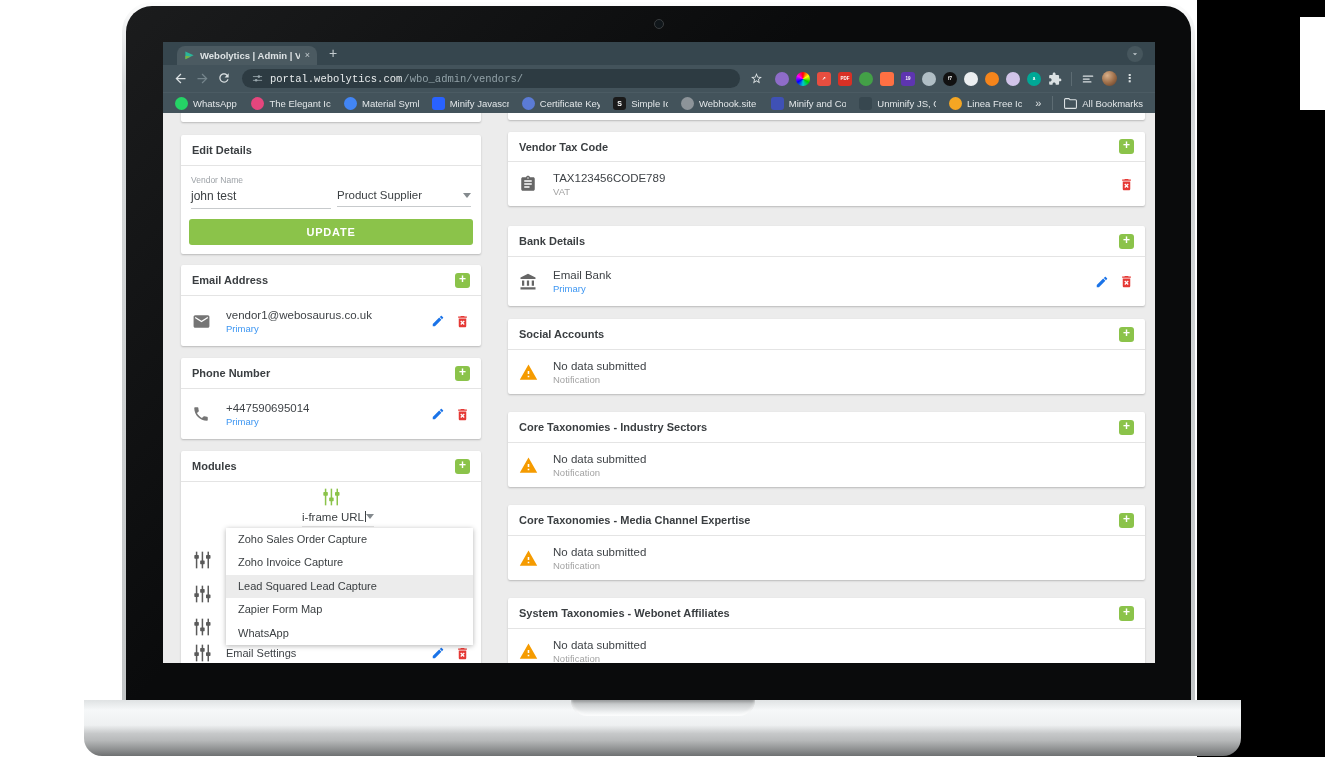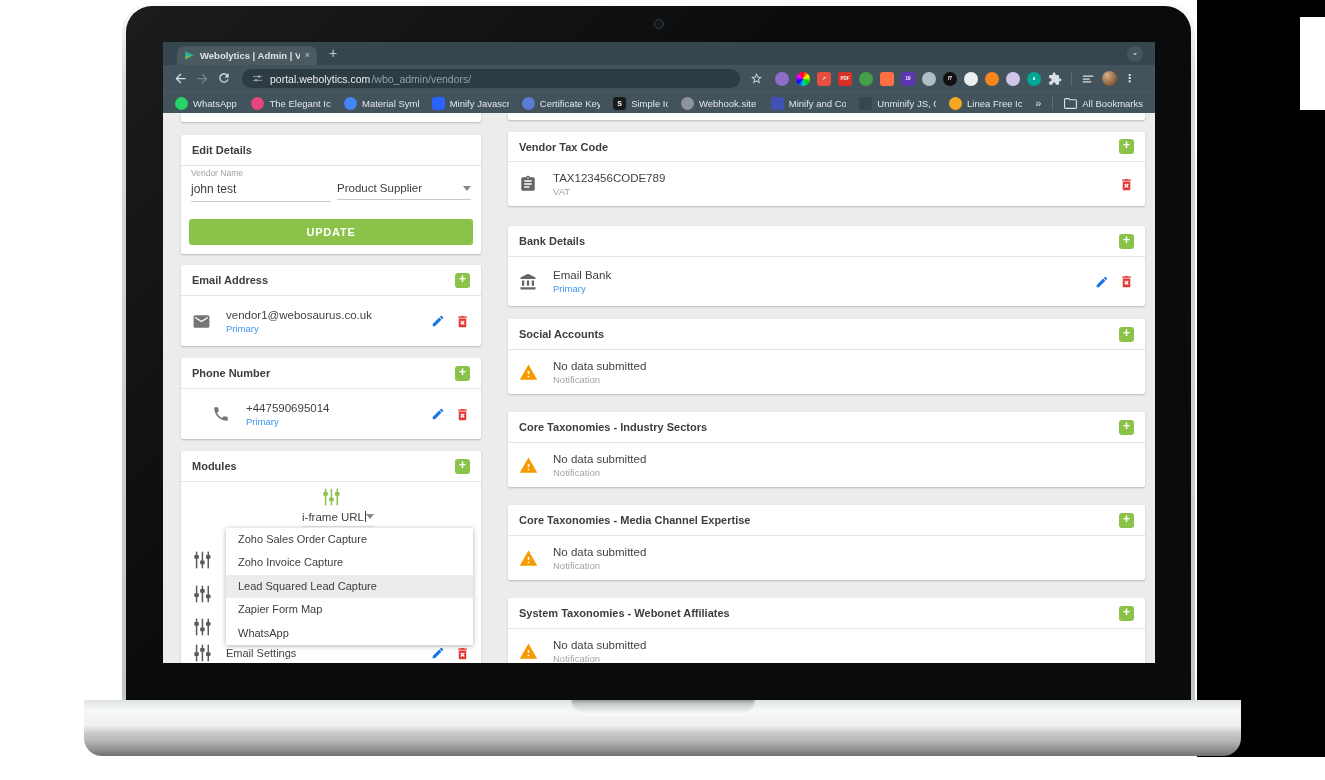--- a/index.html
+++ b/index.html
@@ -30,21 +30,21 @@
   .tab{position:absolute;left:14px;top:4px;width:140px;height:19px;background:#4b5a61;
     border-radius:8px 8px 0 0;display:flex;align-items:center;gap:5px;padding:0 7px;box-sizing:border-box;}
   .tab-title{flex:1;font-size:9.5px;font-weight:bold;color:#dee3e5;white-space:nowrap;overflow:hidden;}
   .tab-close{font-size:9px;color:#c4ccd0;line-height:9px;}
   .newtab{position:absolute;left:166px;top:3px;font-size:14px;color:#c4ccd0;}
   .tab-search{position:absolute;right:12px;top:4px;width:16px;height:16px;border-radius:50%;
     background:#46565d;display:flex;align-items:center;justify-content:center;}
   .toolbar{height:27px;background:#43535b;display:flex;align-items:center;padding:0 10px;box-sizing:border-box;gap:7px;}
   .navic{width:15px;height:15px;flex:0 0 auto;}
   .urlbar{width:498px;height:19px;background:#2d3b42;border-radius:10px;display:flex;align-items:center;
-    gap:7px;padding:0 10px;box-sizing:border-box;margin-left:3px;}
+    gap:7px;padding:0 10px;box-sizing:border-box;margin-left:3px;font-family:Liberation Mono, monospace;}
   .url-host{font-size:10.5px;color:#e8eced;white-space:nowrap;}
   .url-path{font-size:10.5px;color:#92a2a8;white-space:nowrap;margin-left:-6px;}
   .star-ic{width:13px;height:13px;margin-left:3px;}
   .ext-row{display:flex;align-items:center;gap:7px;margin-left:5px;}
   .ext{width:14px;height:14px;border-radius:50%;display:flex;align-items:center;justify-content:center;
     font-size:4.5px;font-weight:bold;color:#fff;flex:0 0 auto;letter-spacing:0;}
   .ext.square{border-radius:3px;}
   .vsep{width:1px;height:14px;background:#5d6c73;margin:0 2px;}
   .avatar{width:15px;height:15px;border-radius:50%;
     background:radial-gradient(circle at 35% 30%,#d8b08a,#9a6a45 55%,#5a3a28);}
@@ -68,21 +68,21 @@
   .row{display:flex;align-items:center;padding:0 11px;}
   .ric{flex:0 0 34px;display:flex;align-items:center;}
   .rtxt{flex:1;display:flex;flex-direction:column;gap:2px;}
   .rv{font-size:11.5px;color:#3f4347;}
   .rs{font-size:9.5px;color:#a3a3a3;}
   .rs.link{color:var(--link,#3d96f2);}
   .acts{display:flex;align-items:center;gap:10px;}
   .caret-down{width:0;height:0;border-left:4px solid transparent;border-right:4px solid transparent;
     border-top:5px solid #848a8e;}
   
-  .fields{position:absolute;top:33px;left:10px;right:10px;display:flex;justify-content:space-between;}
+  .fields{position:absolute;top:40px;left:10px;right:10px;display:flex;justify-content:space-between;}
   .field{display:flex;flex-direction:column;}
   .f-label{font-size:8.5px;color:#9da2a7;}
   .f-value{font-size:12px;color:#3c4043;padding:4px 0 5px;border-bottom:1px solid #c7cacc;}
   .f1{width:140px;}
   .f2{width:134px;}
   .f2 .f-value{display:flex;align-items:center;justify-content:space-between;padding-top:14px;font-size:11.5px;}
   .update-btn{position:absolute;left:8px;right:8px;bottom:9px;height:26px;background:var(--green,#8bc34a);
     border-radius:3px;display:flex;align-items:center;justify-content:center;
     color:#fff;font-size:11px;font-weight:bold;letter-spacing:.8px;}
   
@@ -304,21 +304,21 @@
               </span>
             </span>
           </div>
         </div>
 
         <div class="card" style="left:18px;top:245px;width:300px;height:81px;">
           <div class="card-hd">
             <span class="hd-t">Phone Number</span>
             <span class="plus">+</span>
           </div>
-          <div class="row" style="height:50px;margin-left:20px;">
+          <div class="row" style="height:50px;">
             <span class="ric">
               <svg width="18" height="18" viewBox="0 0 24 24">
                   <path d="M6.62 10.79c1.44 2.83 3.76 5.14 6.59 6.59l2.2-2.2c.27-.27.67-.36 1.02-.24 1.12.37 2.33.57 3.57.57.55 0 1 .45 1 1V20c0 .55-.45 1-1 1-9.39 0-17-7.61-17-17 0-.55.45-1 1-1h3.5c.55 0 1 .45 1 1 0 1.25.2 2.45.57 3.57.11.35.03.74-.25 1.02l-2.2 2.2z" fill="#757575"></path>
                 </svg>
             </span>
             <span class="rtxt">
               <span class="rv">+447590695014</span>
               <span class="rs link">Primary</span>
             </span>
             <span class="acts">

